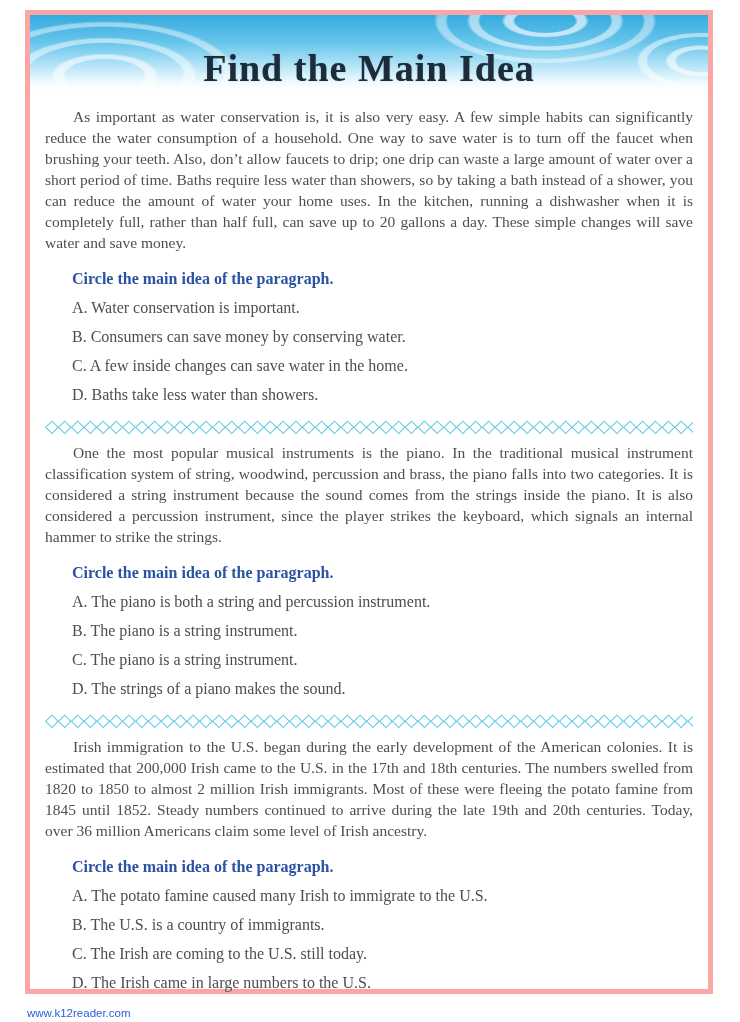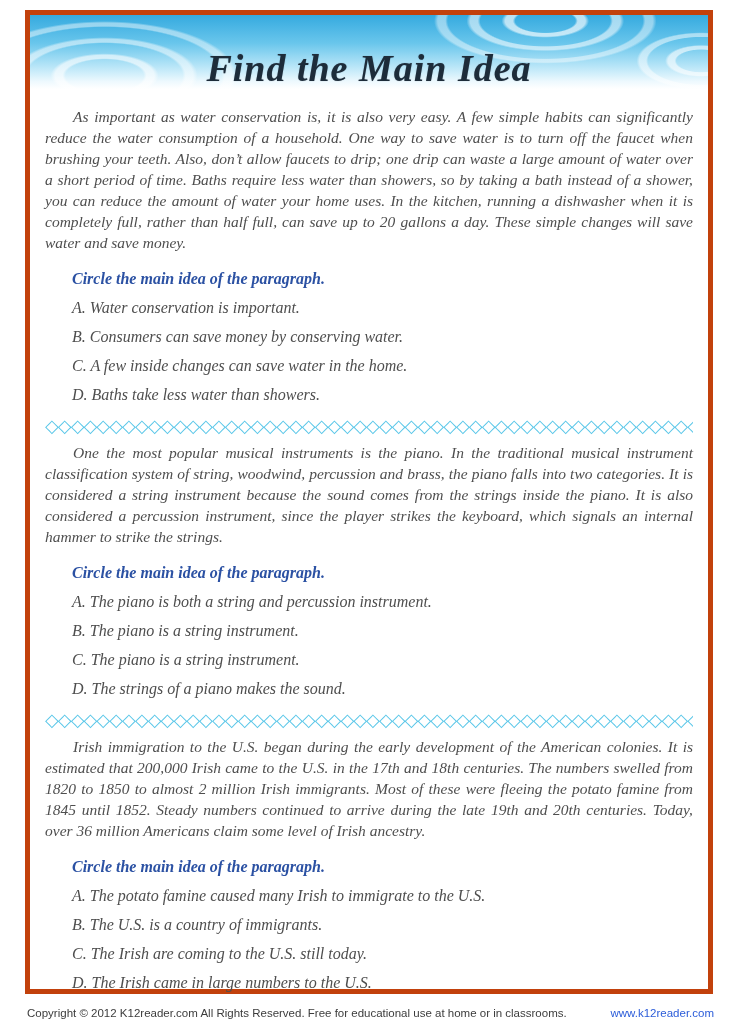--- a/index.html
+++ b/index.html
@@ -8,23 +8,22 @@
     width: 740px; height: 1022px;
     background: #ffffff;
     overflow: hidden;
     position: relative;
     font-family: "Liberation Serif", serif;
   }
   .page-frame {
     position: absolute;
     left: 25px; top: 10px;
     width: 688px; height: 984px;
-    border: 5px solid #c2410c;
+    border: 5px solid #fca5a5;
     background: #ffffff;
-    font-style: italic;
   }
   .header-banner {
     height: 74px;
     position: relative;
     display: flex;
     align-items: flex-end;
     justify-content: center;
     background:
       radial-gradient(ellipse 150px 62px at 11% 82%,
         rgba(255,255,255,0) 0 26%, rgba(255,255,255,0.60) 28% 33%,
@@ -138,15 +137,14 @@
       <div class="answer-option">A. The potato famine caused many Irish to immigrate to the U.S.</div>
       <div class="answer-option">B. The U.S. is a country of immigrants.</div>
       <div class="answer-option">C. The Irish are coming to the U.S. still today.</div>
       <div class="answer-option">D. The Irish came in large numbers to the U.S.</div>
     </div>
 
   </div>
 </div>
 
 <div class="page-footer">
-  <span>Copyright © 2012  K12reader.com  All Rights Reserved. Free for educational use at home or in classrooms.</span>
   <a class="footer-link">www.k12reader.com</a>
 </div>
 
 </body></html>

